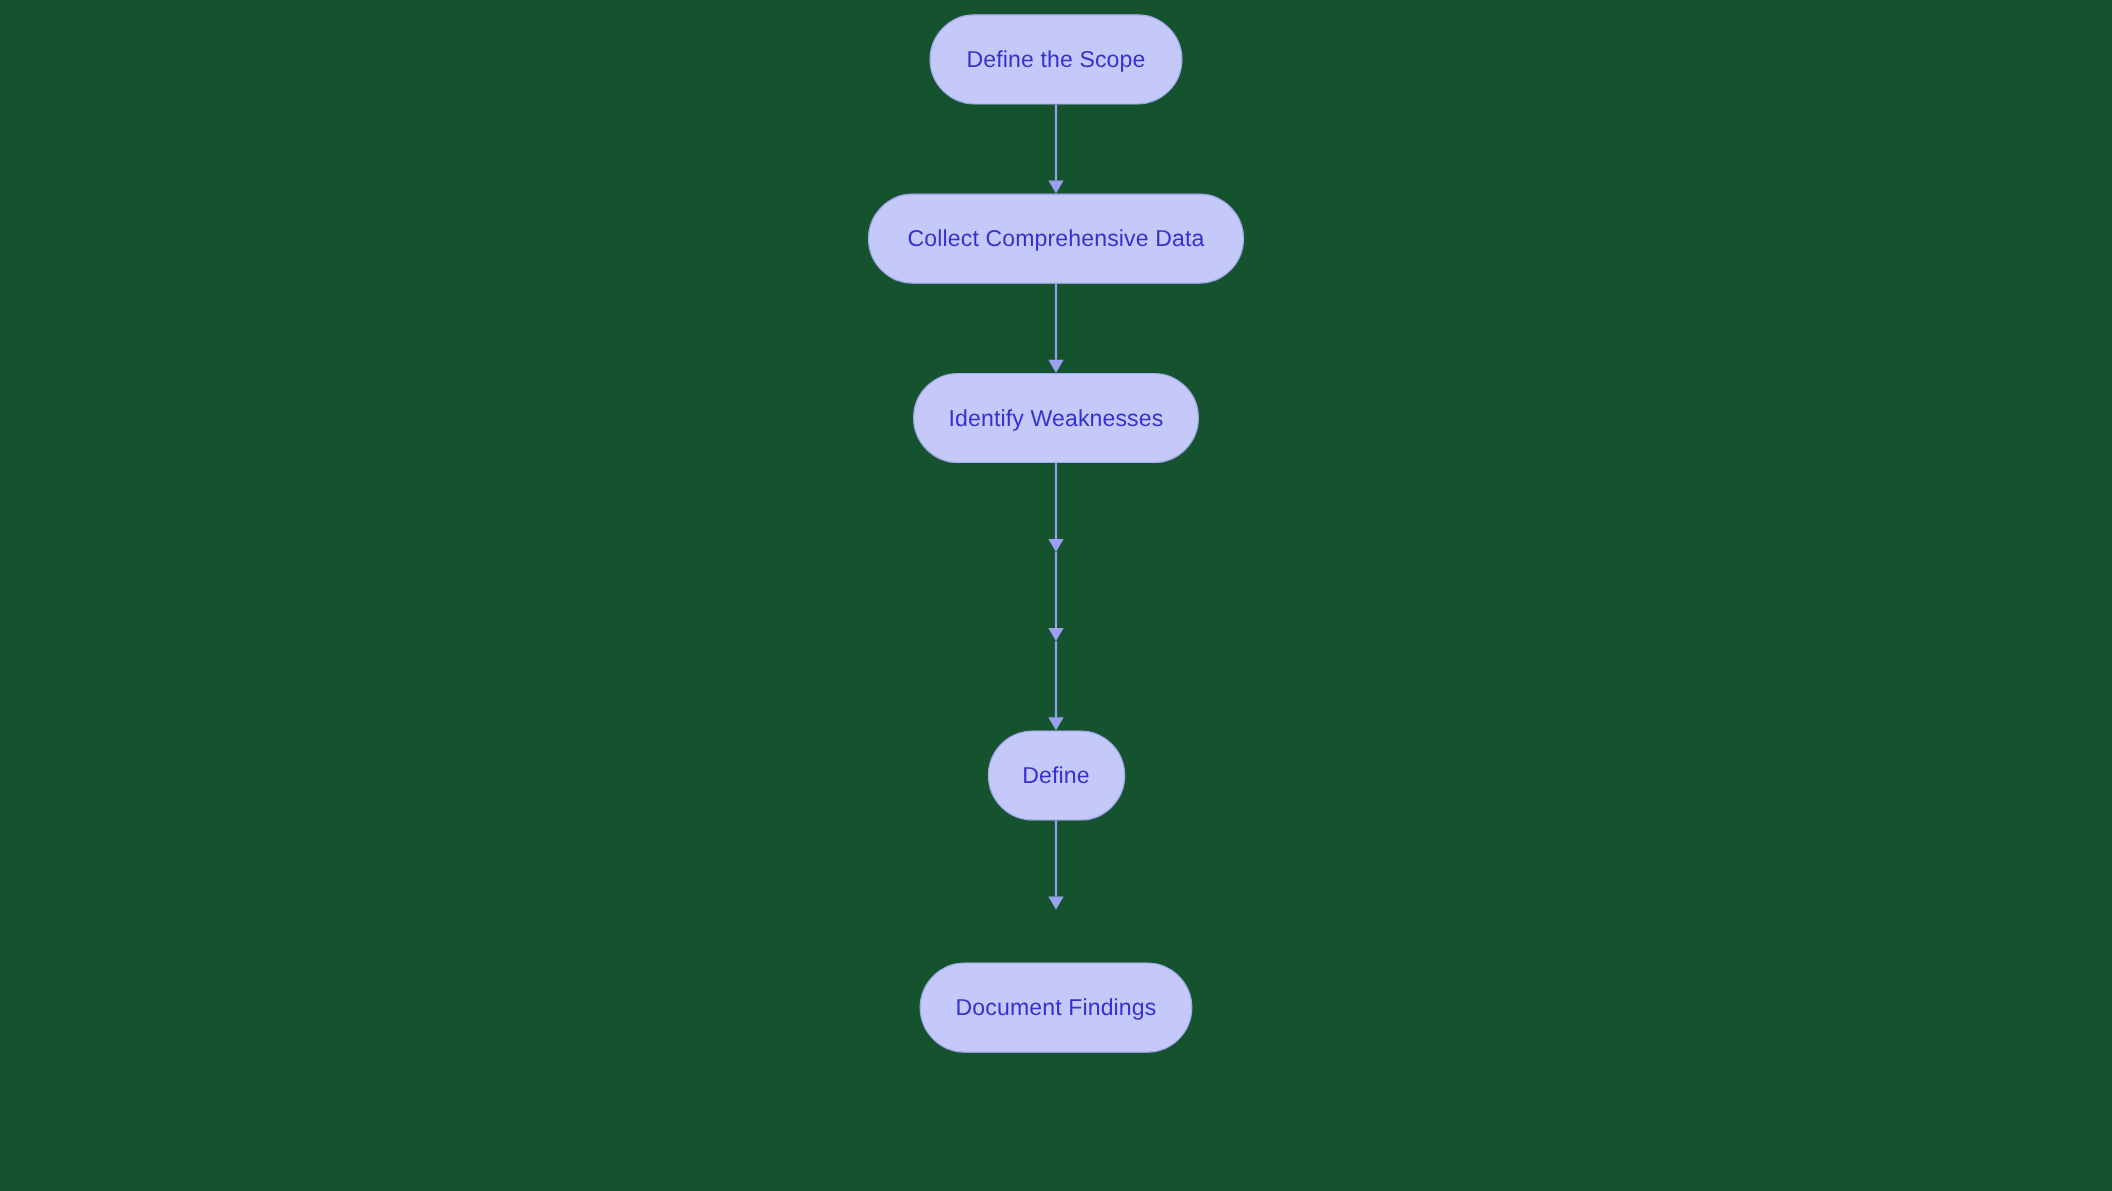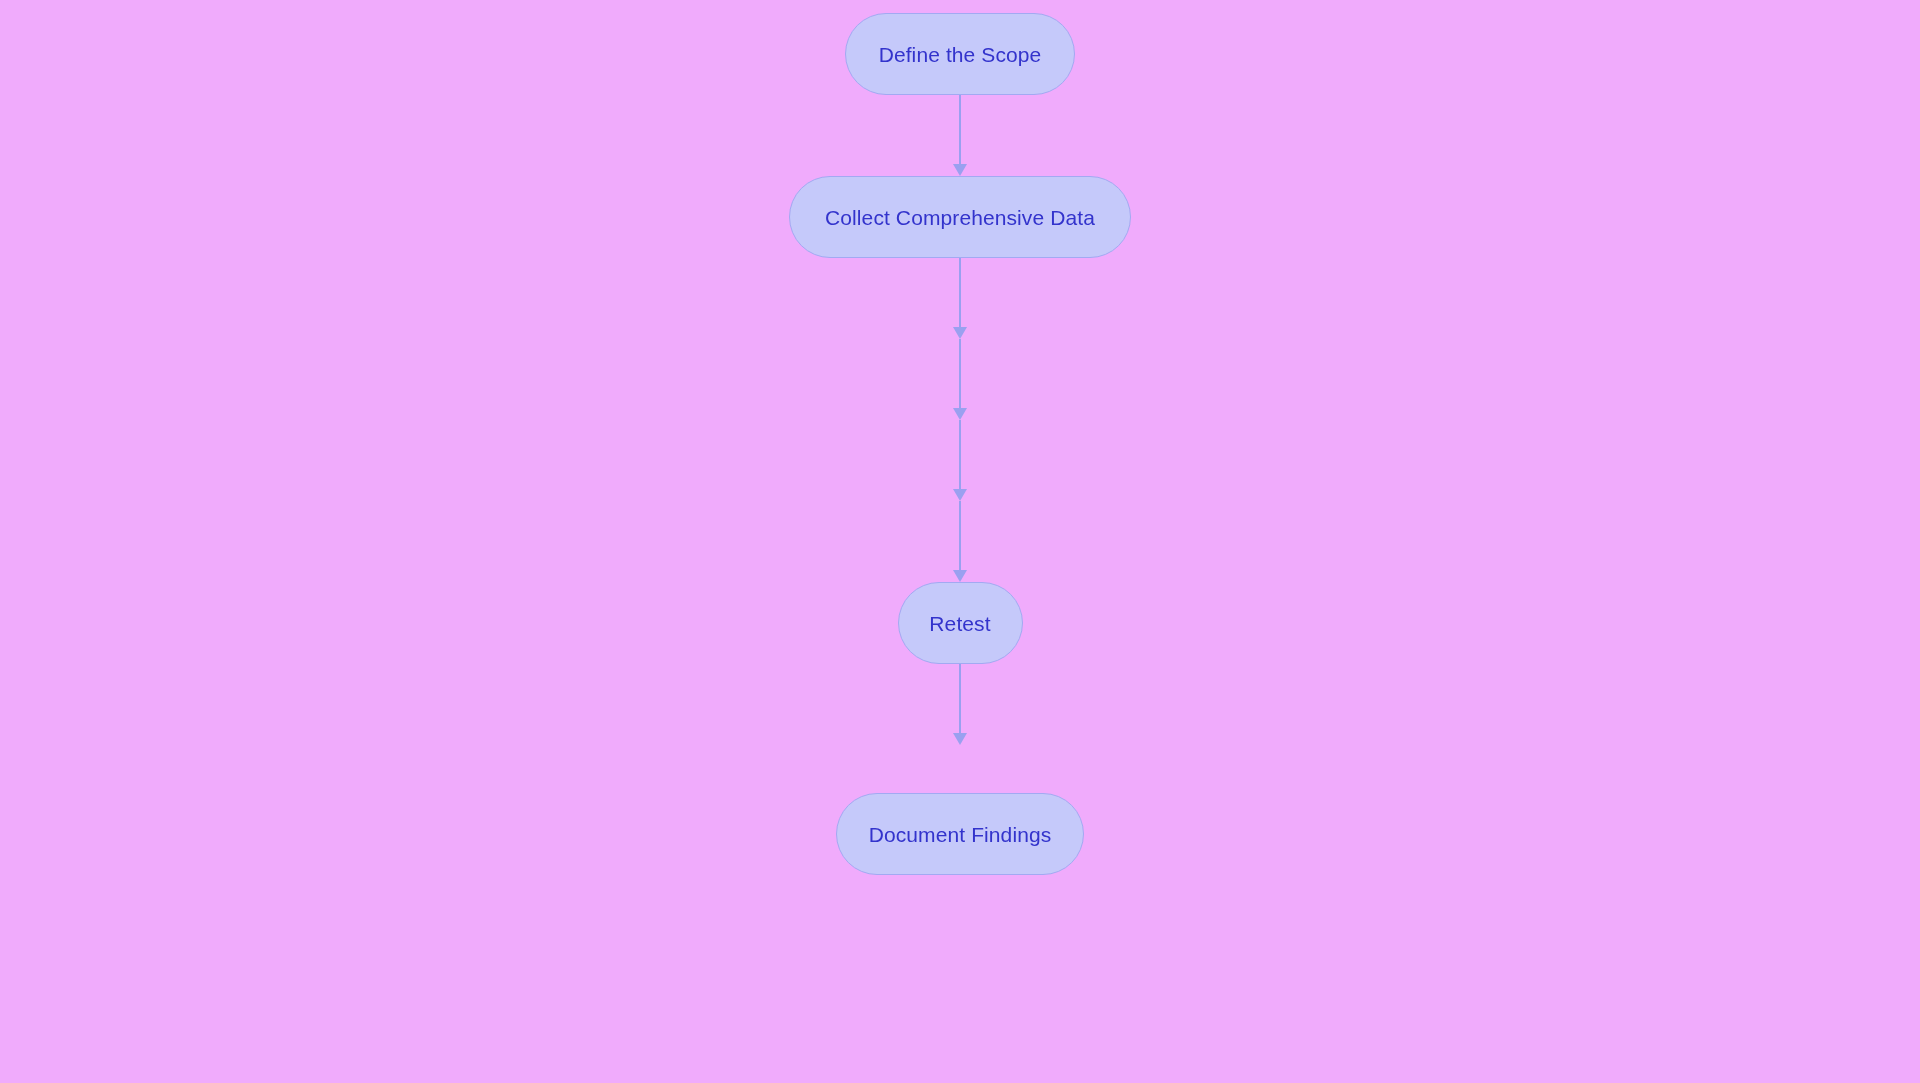--- a/index.html
+++ b/index.html
@@ -11,21 +11,21 @@
     height: 1083px;
     background: #ffffff;
     font-family: "Liberation Sans", sans-serif;
     overflow: hidden;
   }
 
   #flowchart {
     position: relative;
     width: 1920px;
     height: 1083px;
-    background: #f0abfc;
+    background: #14532d;
   }
 
   .flow-column {
     position: absolute;
     left: 0;
     top: 0;
     width: 1920px;
     height: 1083px;
     display: flex;
     flex-direction: column;
@@ -118,40 +118,43 @@
 
     <div class="node n1">
       <span class="node-label">Collect Comprehensive Data</span>
     </div>
 
     <div class="connector c1">
       <div class="connector-line"></div>
       <div class="connector-arrow"></div>
     </div>
 
+    <div class="node n2">
+      <span class="node-label">Identify Weaknesses</span>
+    </div>
 
     <div class="connector c2">
       <div class="connector-line"></div>
       <div class="connector-arrow"></div>
     </div>
 
 
     <div class="connector c3">
       <div class="connector-line"></div>
       <div class="connector-arrow"></div>
     </div>
 
 
     <div class="connector c4">
       <div class="connector-line"></div>
       <div class="connector-arrow"></div>
     </div>
 
     <div class="node n5">
-      <span class="node-label">Retest</span>
+      <span class="node-label">Define</span>
     </div>
 
     <div class="connector c5">
       <div class="connector-line"></div>
       <div class="connector-arrow"></div>
     </div>
 
     <div class="node n6">
       <span class="node-label">Document Findings</span>
     </div>

